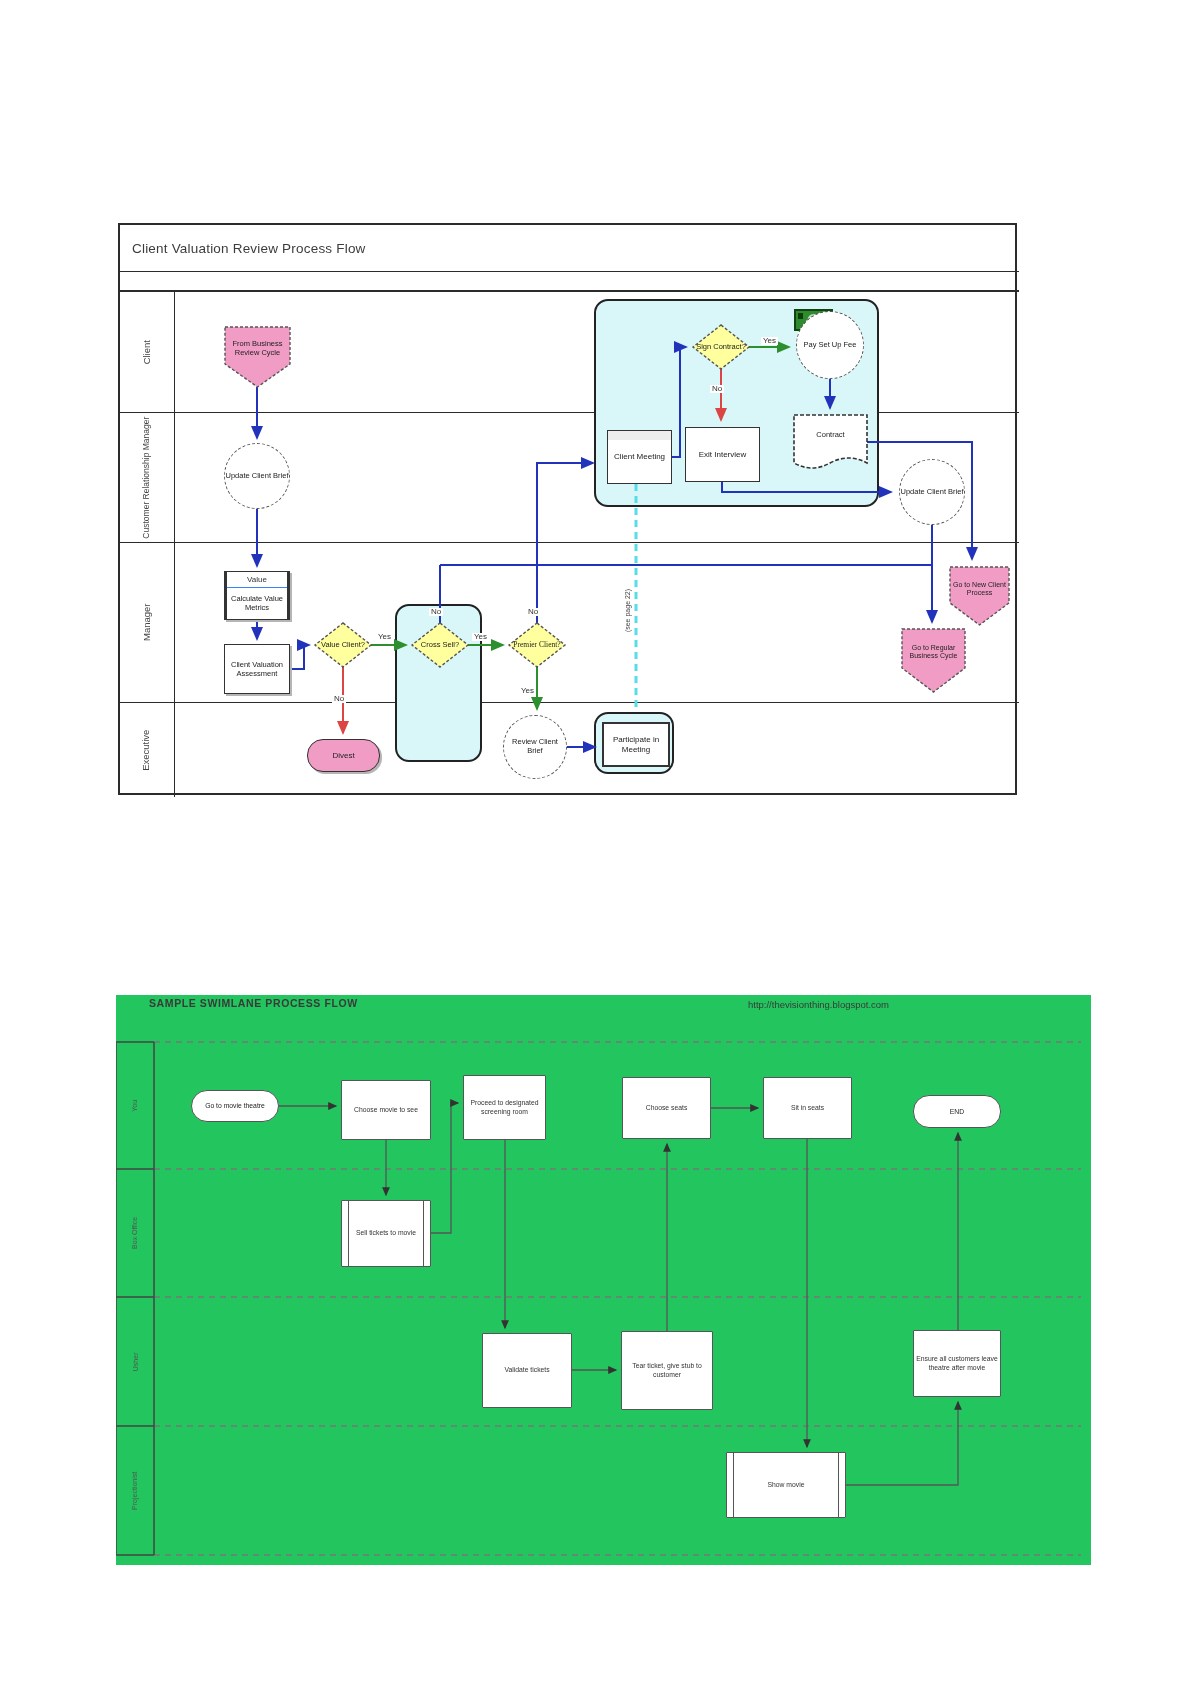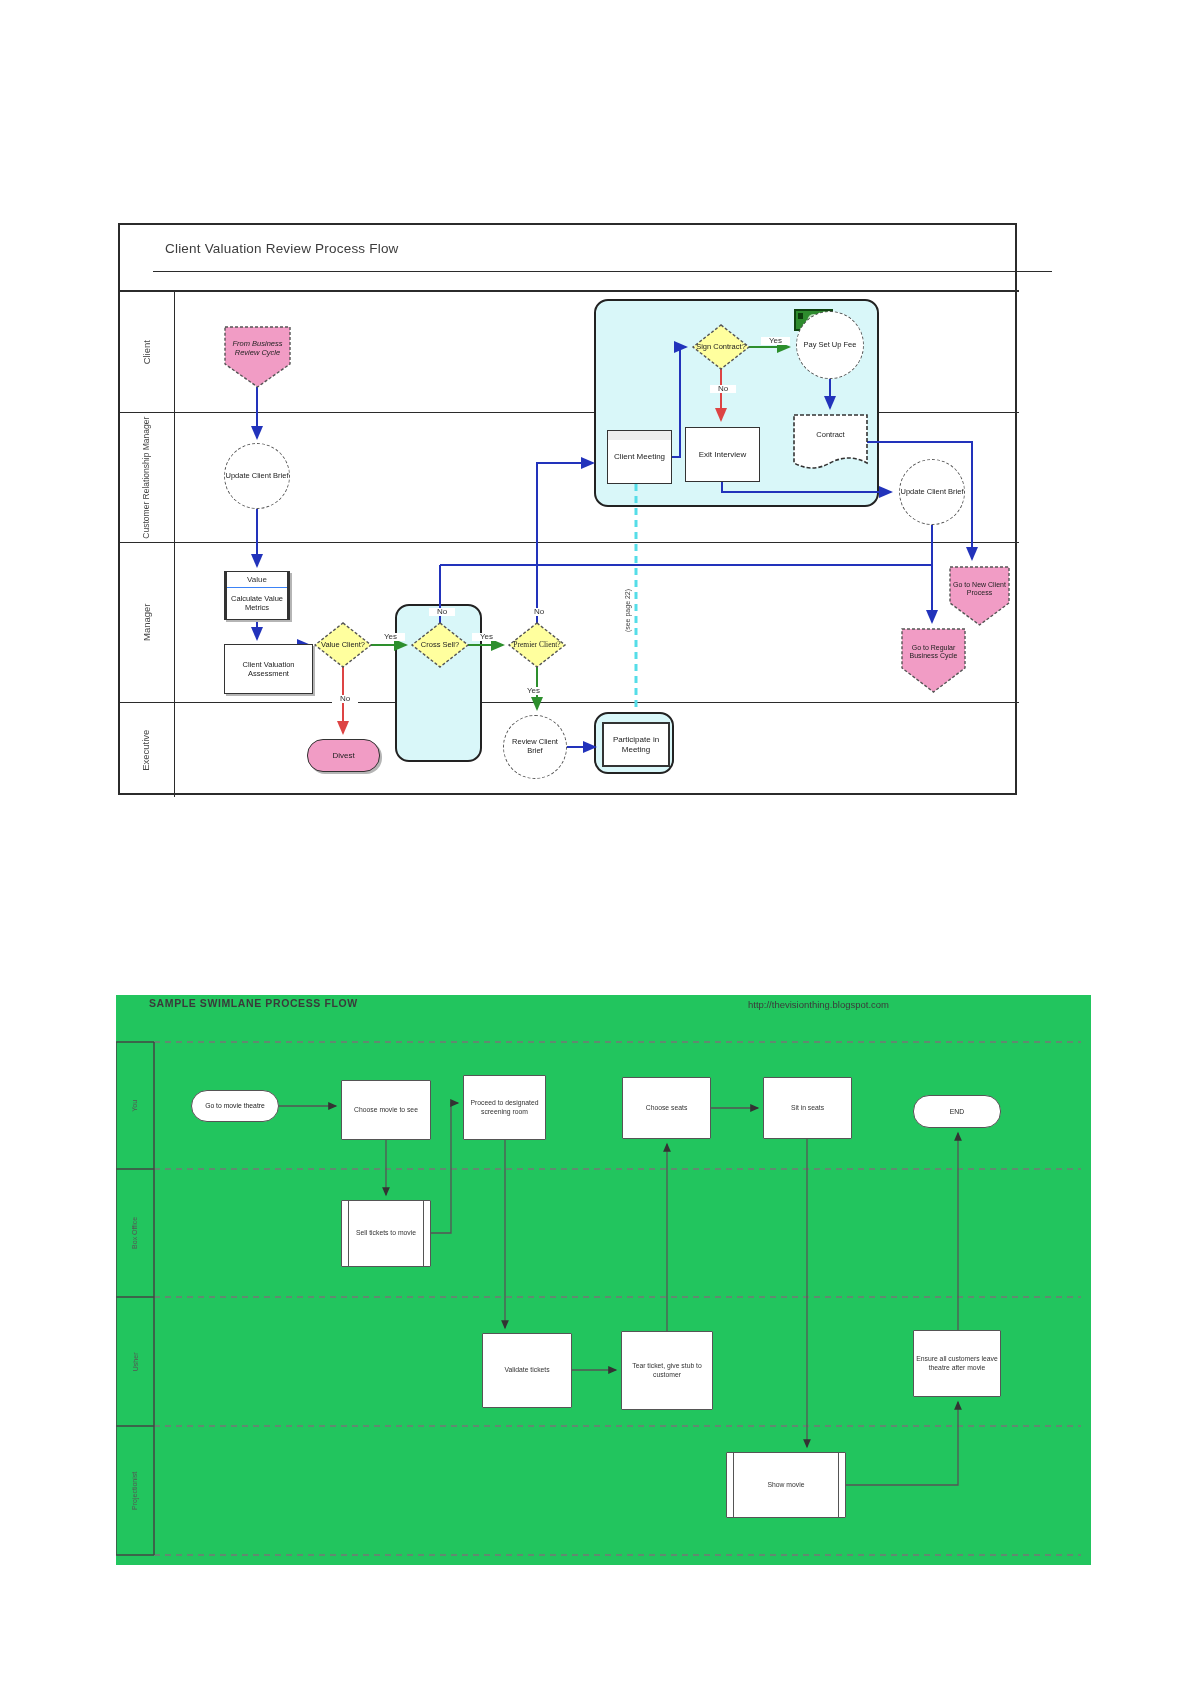--- a/index.html
+++ b/index.html
@@ -2,35 +2,35 @@
 <html style="--flow-blue: #2233bb; --flow-red: #dd4444; --flow-green: #2d8f2d; --decision-yellow: #ffff9e; --offpage-pink: #f19cc5; --container-cyan: #d9f7f9; --link-cyan: #55dde8;"><head>
 <meta charset="utf-8">
 <style>
   html,body{margin:0;padding:0;background:#fff;}
   body{width:1200px;height:1696px;position:relative;overflow:hidden;
        font-family:"Liberation Sans","DejaVu Sans",sans-serif;color:#333;}
   .n{position:absolute;box-sizing:border-box;}
   
   #d1{left:118px;top:223px;width:899px;height:572px;border:2px solid #2b2b2b;background:#fff;}
   #d1 .titlerow{left:0;top:0;width:899px;height:47px;border-bottom:1.5px solid #2b2b2b;
-      display:flex;align-items:center;padding-left:12px;font-size:13.5px;color:#3c3c3c;letter-spacing:.2px;margin-left:33px;}
+      display:flex;align-items:center;padding-left:12px;font-size:13.5px;color:#3c3c3c;letter-spacing:.2px;}
   #d1 .subband{left:0;top:47px;width:899px;height:19px;border-bottom:1.5px solid #2b2b2b;}
   .lane{left:0;width:899px;border-top:1.5px solid #2b2b2b;}
   .lanelabel{position:absolute;left:0;top:0;bottom:0;width:54px;border-right:1.5px solid #2b2b2b;
       display:flex;align-items:center;justify-content:center;}
   .vtext{transform:rotate(-90deg);white-space:nowrap;font-size:9.5px;color:#444;text-align:center;line-height:1.1;}
   .node{background:#fff;border:1.5px solid #333;display:flex;align-items:center;justify-content:center;
       text-align:center;font-size:8px;line-height:1.2;color:#222;padding:2px;}
   .shadow{box-shadow:2px 2px 0 #b5b5b5;}
   .circle{border:1.5px dashed #555;border-radius:50%;background:#fff;}
   .stadium{border-radius:16px;background:var(--offpage-pink);}
   .cyanbox{background:var(--container-cyan);border:2px solid #222;border-radius:14px;}
   .otext{display:flex;align-items:center;justify-content:center;text-align:center;
       font-size:7.5px;line-height:1.15;color:#222;pointer-events:none;}
-  .elabel{position:absolute;font-size:8px;color:#333;background:#fff;padding:0 8px;line-height:1;}
+  .elabel{position:absolute;font-size:8px;color:#333;background:#fff;padding:0 2px;line-height:1;}
   svg{position:absolute;left:0;top:0;}
   .pb{stroke:var(--flow-blue);stroke-width:2;fill:none;}
   .pr{stroke:var(--flow-red);stroke-width:2;fill:none;}
   .pg{stroke:var(--flow-green);stroke-width:2;fill:none;}
   .pc{stroke:var(--link-cyan);stroke-width:3;fill:none;stroke-dasharray:7 5;}
   .diamond{fill:var(--decision-yellow);stroke:#555;stroke-width:1.4;stroke-dasharray:3 2;}
   .pent{fill:var(--offpage-pink);stroke:#555;stroke-width:1.4;stroke-dasharray:3 2;}
   .docshape{fill:#fff;stroke:#333;stroke-width:1.6;stroke-dasharray:4 2;}
   .hdrbox{background:linear-gradient(#ededed 0 9px,#fff 9px);}
   
@@ -157,28 +157,28 @@
   <div class="n node" style="left:482px;top:497px;width:68px;height:45px;border-width:2px;">
       <span>Participate in Meeting</span>
     </div>
 
   <div class="n shadow" style="left:104px;top:346px;width:66px;height:49px;border:1.5px solid #333;border-left:3px solid #333;border-right:3px solid #333;background:#fff;">
     <div style="height:15px;border-bottom:1px solid #3b82f6;display:flex;align-items:center;justify-content:center;font-size:8px;">Value</div>
     <div class="otext" style="height:31px;font-size:7.5px;">
         <span>Calculate Value Metrics</span>
       </div>
   </div>
-  <div class="n node shadow" style="left:104px;top:419px;width:89px;height:50px;font-size:7.5px;">
+  <div class="n node shadow" style="left:104px;top:419px;width:66px;height:50px;font-size:7.5px;">
       <span>Client Valuation Assessment</span>
     </div>
   <div class="n stadium otext shadow" style="left:187px;top:514px;width:73px;height:33px;border:1.5px solid #333;font-size:8px;">
       <span>Divest</span>
     </div>
 
-  <div class="n otext" style="left:105px;top:102px;width:65px;height:44px;font-style:italic;">
+  <div class="n otext" style="left:105px;top:102px;width:65px;height:44px;">
       <span>From Business Review Cycle</span>
     </div>
   <div class="n otext" style="left:573px;top:100px;width:56px;height:44px;">
       <span>Sign Contract?</span>
     </div>
   <div class="n otext" style="left:195px;top:398px;width:56px;height:44px;text-align:right;">
       <span>Value Client?</span>
     </div>
   <div class="n otext" style="left:292px;top:398px;width:56px;height:44px;">
       <span>Cross Sell?</span>

